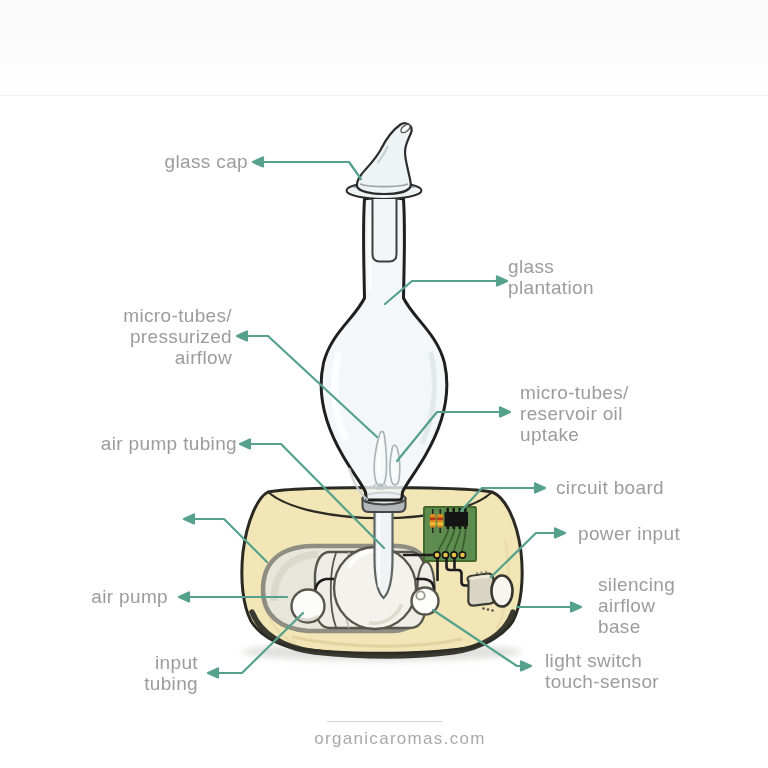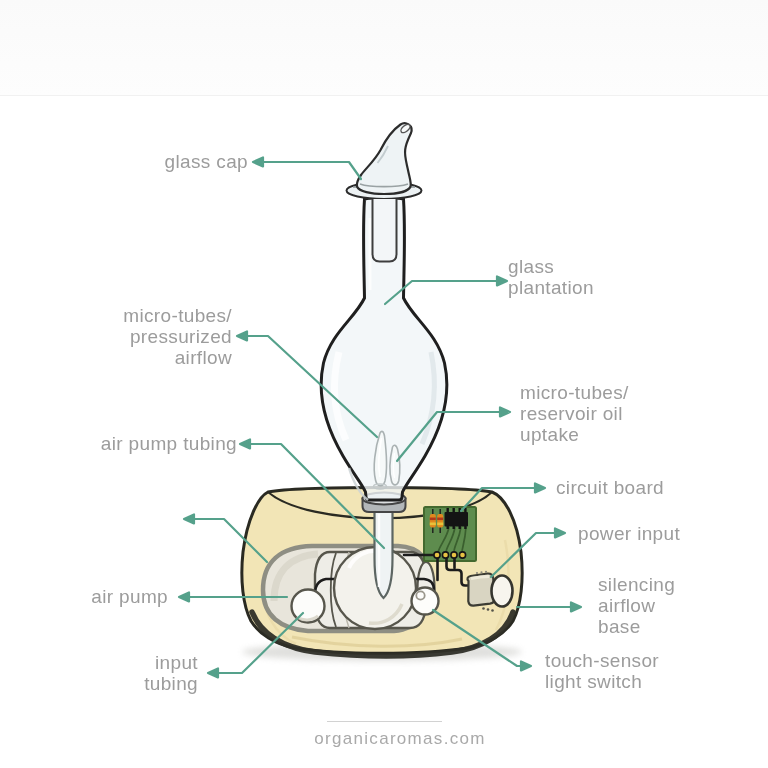--- a/index.html
+++ b/index.html
@@ -298,20 +298,20 @@
     <div>airflow</div>
     <div>base</div>
   </div>
 
   <div class="label r" style="top:652px;right:570px">
     <div>input</div>
     <div>tubing</div>
   </div>
 
   <div class="label" style="top:650px;left:545px">
+    <div>light switch</div>
     <div>touch-sensor</div>
-    <div>light switch</div>
   </div>
 
   <div class="footer-line"></div>
   <div class="footer-text">organicaromas.com</div>
 
 </div>
 
 </body></html>

